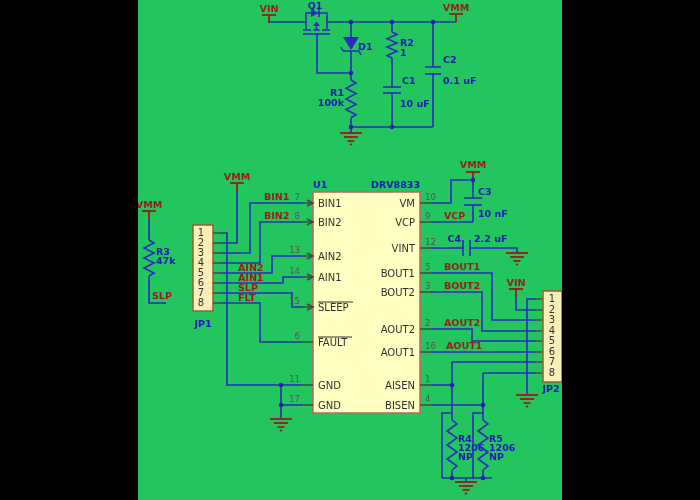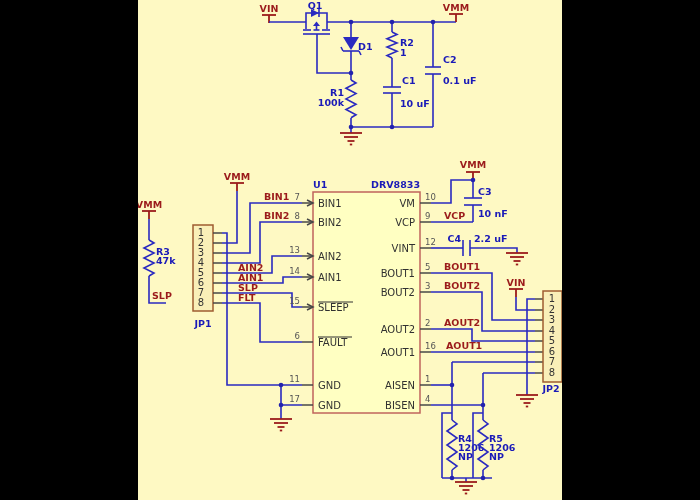--- a/index.html
+++ b/index.html
@@ -1,17 +1,17 @@
 <!DOCTYPE html>
 <html><head>
 <meta charset="utf-8">
 <style>
   html,body{margin:0;padding:0;}
   body{width:700px;height:500px;background:#000;position:relative;overflow:hidden;}
-  .sheet{position:absolute;left:138px;top:0;width:424px;height:500px;background:#fef9c3;}
+  .sheet{position:absolute;left:138px;top:0;width:424px;height:500px;background:#22c55e;}
   svg{display:block;}
   text{font-family:"DejaVu Sans",sans-serif;}
   .wire{stroke:#2a2ac0;stroke-width:1.6;fill:none;}
   .stub{stroke:#474747;stroke-width:1.5;fill:none;}
   .sym{stroke:#2a2ac0;stroke-width:1.6;fill:none;}
   .symf{fill:#2a2ac0;stroke:none;}
   .red{stroke:#9b1b1b;stroke-width:1.8;fill:none;}
   .dot{fill:#2222ad;stroke:none;}
   .net{fill:#9b1b1b;font-size:9.5px;font-weight:bold;}
   .ref{fill:#1a1ab8;font-size:9.5px;font-weight:bold;}

